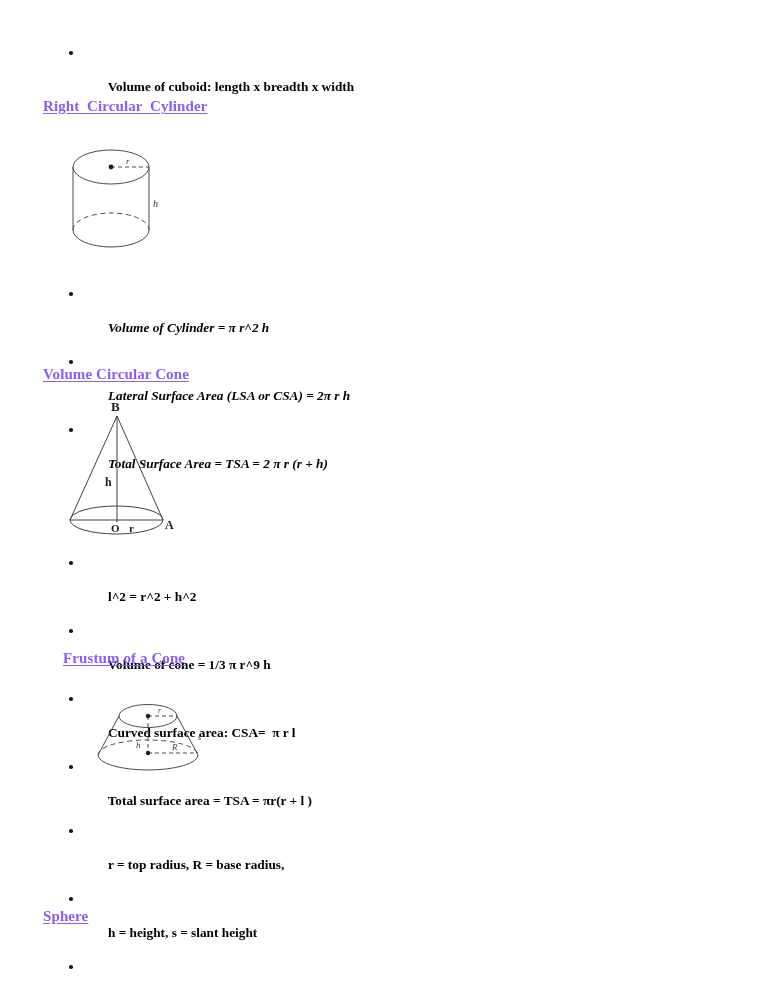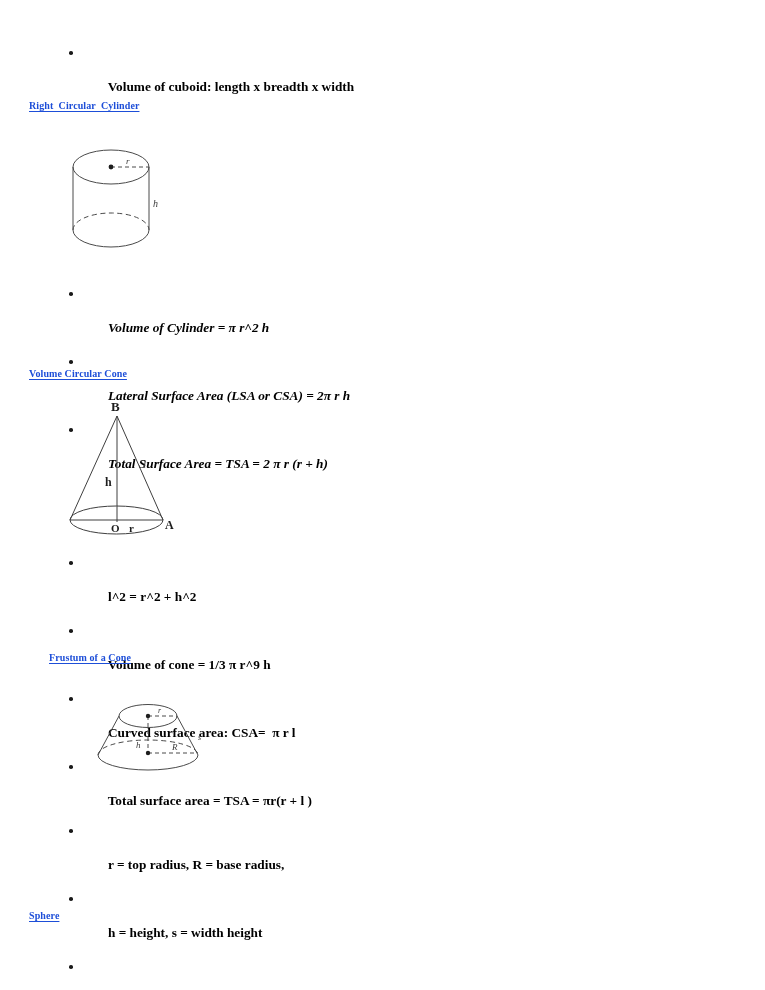--- a/index.html
+++ b/index.html
@@ -19,26 +19,26 @@
   .page {
     position: relative;
     width: 622px;
     height: 990px;
     background: #ffffff;
   }
 
   
   .heading {
     position: absolute;
-    left: 29px;
+    left: 43px;
     font-family: "Liberation Serif", "DejaVu Serif", serif;
     font-weight: bold;
-    font-size: 10px;
+    font-size: 15px;
     line-height: 16px;
-    color: #1d4ed8;
+    color: #8b5cf6;
     text-decoration: underline;
     text-underline-offset: 2px;
     white-space: pre;
     letter-spacing: 0.1px;
   }
 
   
   .bullets {
     position: absolute;
     left: 62px;
@@ -210,21 +210,21 @@
     </svg>
   </div>
 
   <ul class="bullets" style="top:822px;">
     <li>
       <span class="bullet-dot"></span>
       <span>r = top radius, R = base radius,</span>
     </li>
     <li>
       <span class="bullet-dot"></span>
-      <span>h = height, s = width height</span>
+      <span>h = height, s = slant height</span>
     </li>
     <li>
       <span class="bullet-dot"></span>
       
     </li>
 
   </ul>
 
   <div class="heading" style="top:908px;">Sphere</div>
 

